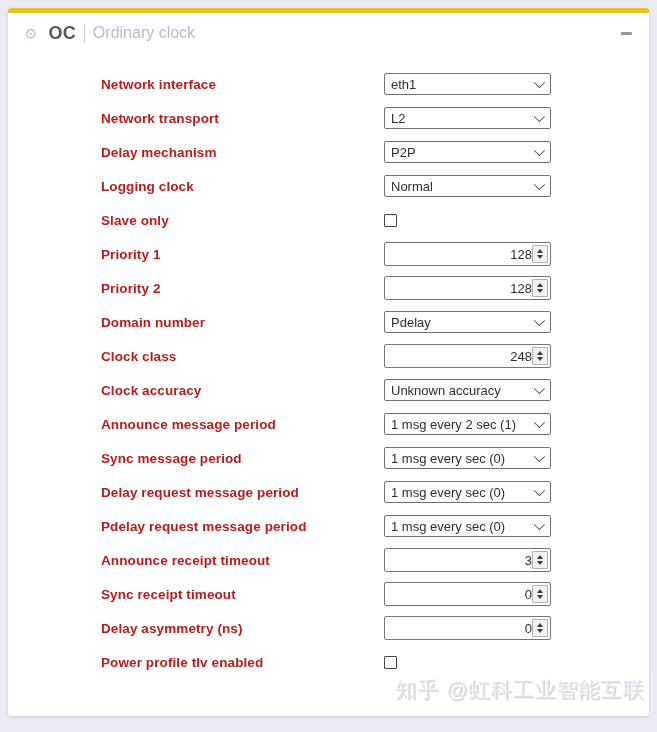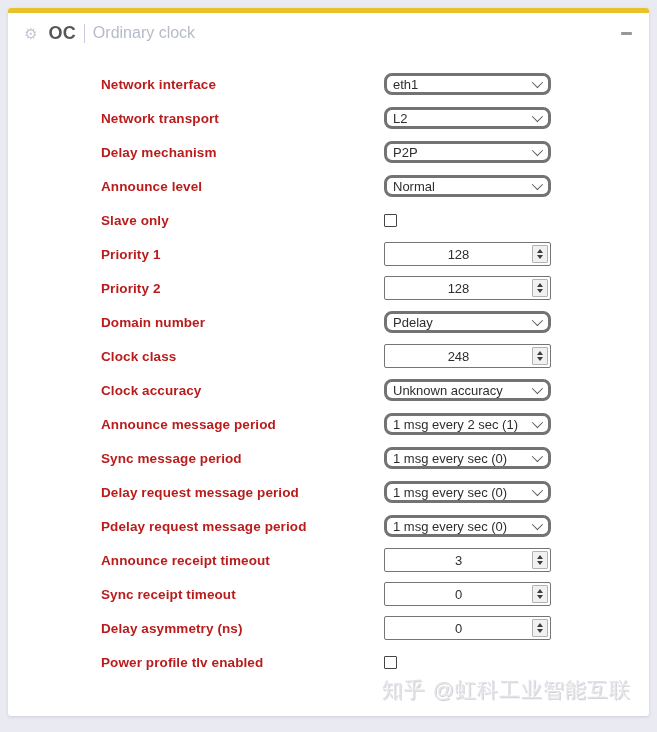--- a/index.html
+++ b/index.html
@@ -25,52 +25,52 @@
   .form{padding-top:14px;}
   .form-row{height:34px;display:flex;align-items:center;}
   .row-label{
     margin-left:93px;width:283px;box-sizing:border-box;
     font-size:13.5px;font-weight:bold;color:#b91c1c;letter-spacing:0.1px;
   }
   .row-control{width:167px;display:flex;align-items:center;}
 
   .select-box{
     width:167px;height:22px;box-sizing:border-box;background:#fff;
-    border:3px solid #737373;border-radius:8px;
+    border:1px solid #737373;border-radius:2px;
     display:flex;align-items:center;justify-content:space-between;
     padding:0 8px 0 6px;cursor:pointer;
   }
   .select-value{font-size:13px;color:#2e2e30;white-space:nowrap;}
   .chevron{
     width:7px;height:7px;border-right:1.6px solid #5b5b5e;border-bottom:1.6px solid #5b5b5e;
     transform:rotate(45deg) translateY(-2px);flex:none;
   }
 
   .number-box{
     width:167px;height:24px;box-sizing:border-box;background:#fff;
     border:1px solid #757575;border-radius:2px;
     display:flex;align-items:center;
   }
-  .number-value{flex:1;text-align:center;font-size:13px;color:#2e2e30;}
+  .number-value{flex:1;text-align:right;font-size:13px;color:#2e2e30;}
   .spinner{
     width:16px;height:18px;margin:2px 2px 2px 0;box-sizing:border-box;
     border:1px solid #b2b2b2;background:#f1f1f1;border-radius:1px;
     display:flex;flex-direction:column;align-items:center;justify-content:space-evenly;
     cursor:pointer;flex:none;
   }
   .arrow-up{width:0;height:0;border-left:3.5px solid transparent;border-right:3.5px solid transparent;border-bottom:4px solid #3c3c3c;}
   .arrow-down{width:0;height:0;border-left:3.5px solid transparent;border-right:3.5px solid transparent;border-top:4px solid #3c3c3c;}
 
   .checkbox{
     width:13px;height:13px;box-sizing:border-box;background:#fff;
     border:1px solid #454545;border-radius:1px;cursor:pointer;
   }
 
   .watermark{
-    position:absolute;right:18px;bottom:12px;
+    position:absolute;right:4px;bottom:12px;
     font-size:21px;color:#e2e2e7;letter-spacing:1px;
     text-shadow:-1px -1px 0 #ffffff, 1px 1px 0 #d4d4dc;
     pointer-events:none;
   }
 </style>
 </head>
 <body>
 
 <div class="panel">
   <div class="accent-bar" style="background: rgb(232, 194, 43);"></div>
@@ -105,21 +105,21 @@
       <div class="form-row">
         <div class="row-label">Delay mechanism</div>
         <div class="row-control">
           <div class="select-box">
             <span class="select-value">P2P</span>
             <span class="chevron"></span>
           </div>
         </div>
       </div>
       <div class="form-row">
-        <div class="row-label">Announce level</div>
+        <div class="row-label">Logging clock</div>
         <div class="row-control">
           <div class="select-box">
             <span class="select-value">Normal</span>
             <span class="chevron"></span>
           </div>
         </div>
       </div>
       <div class="form-row">
         <div class="row-label">Slave only</div>
         <div class="row-control">

